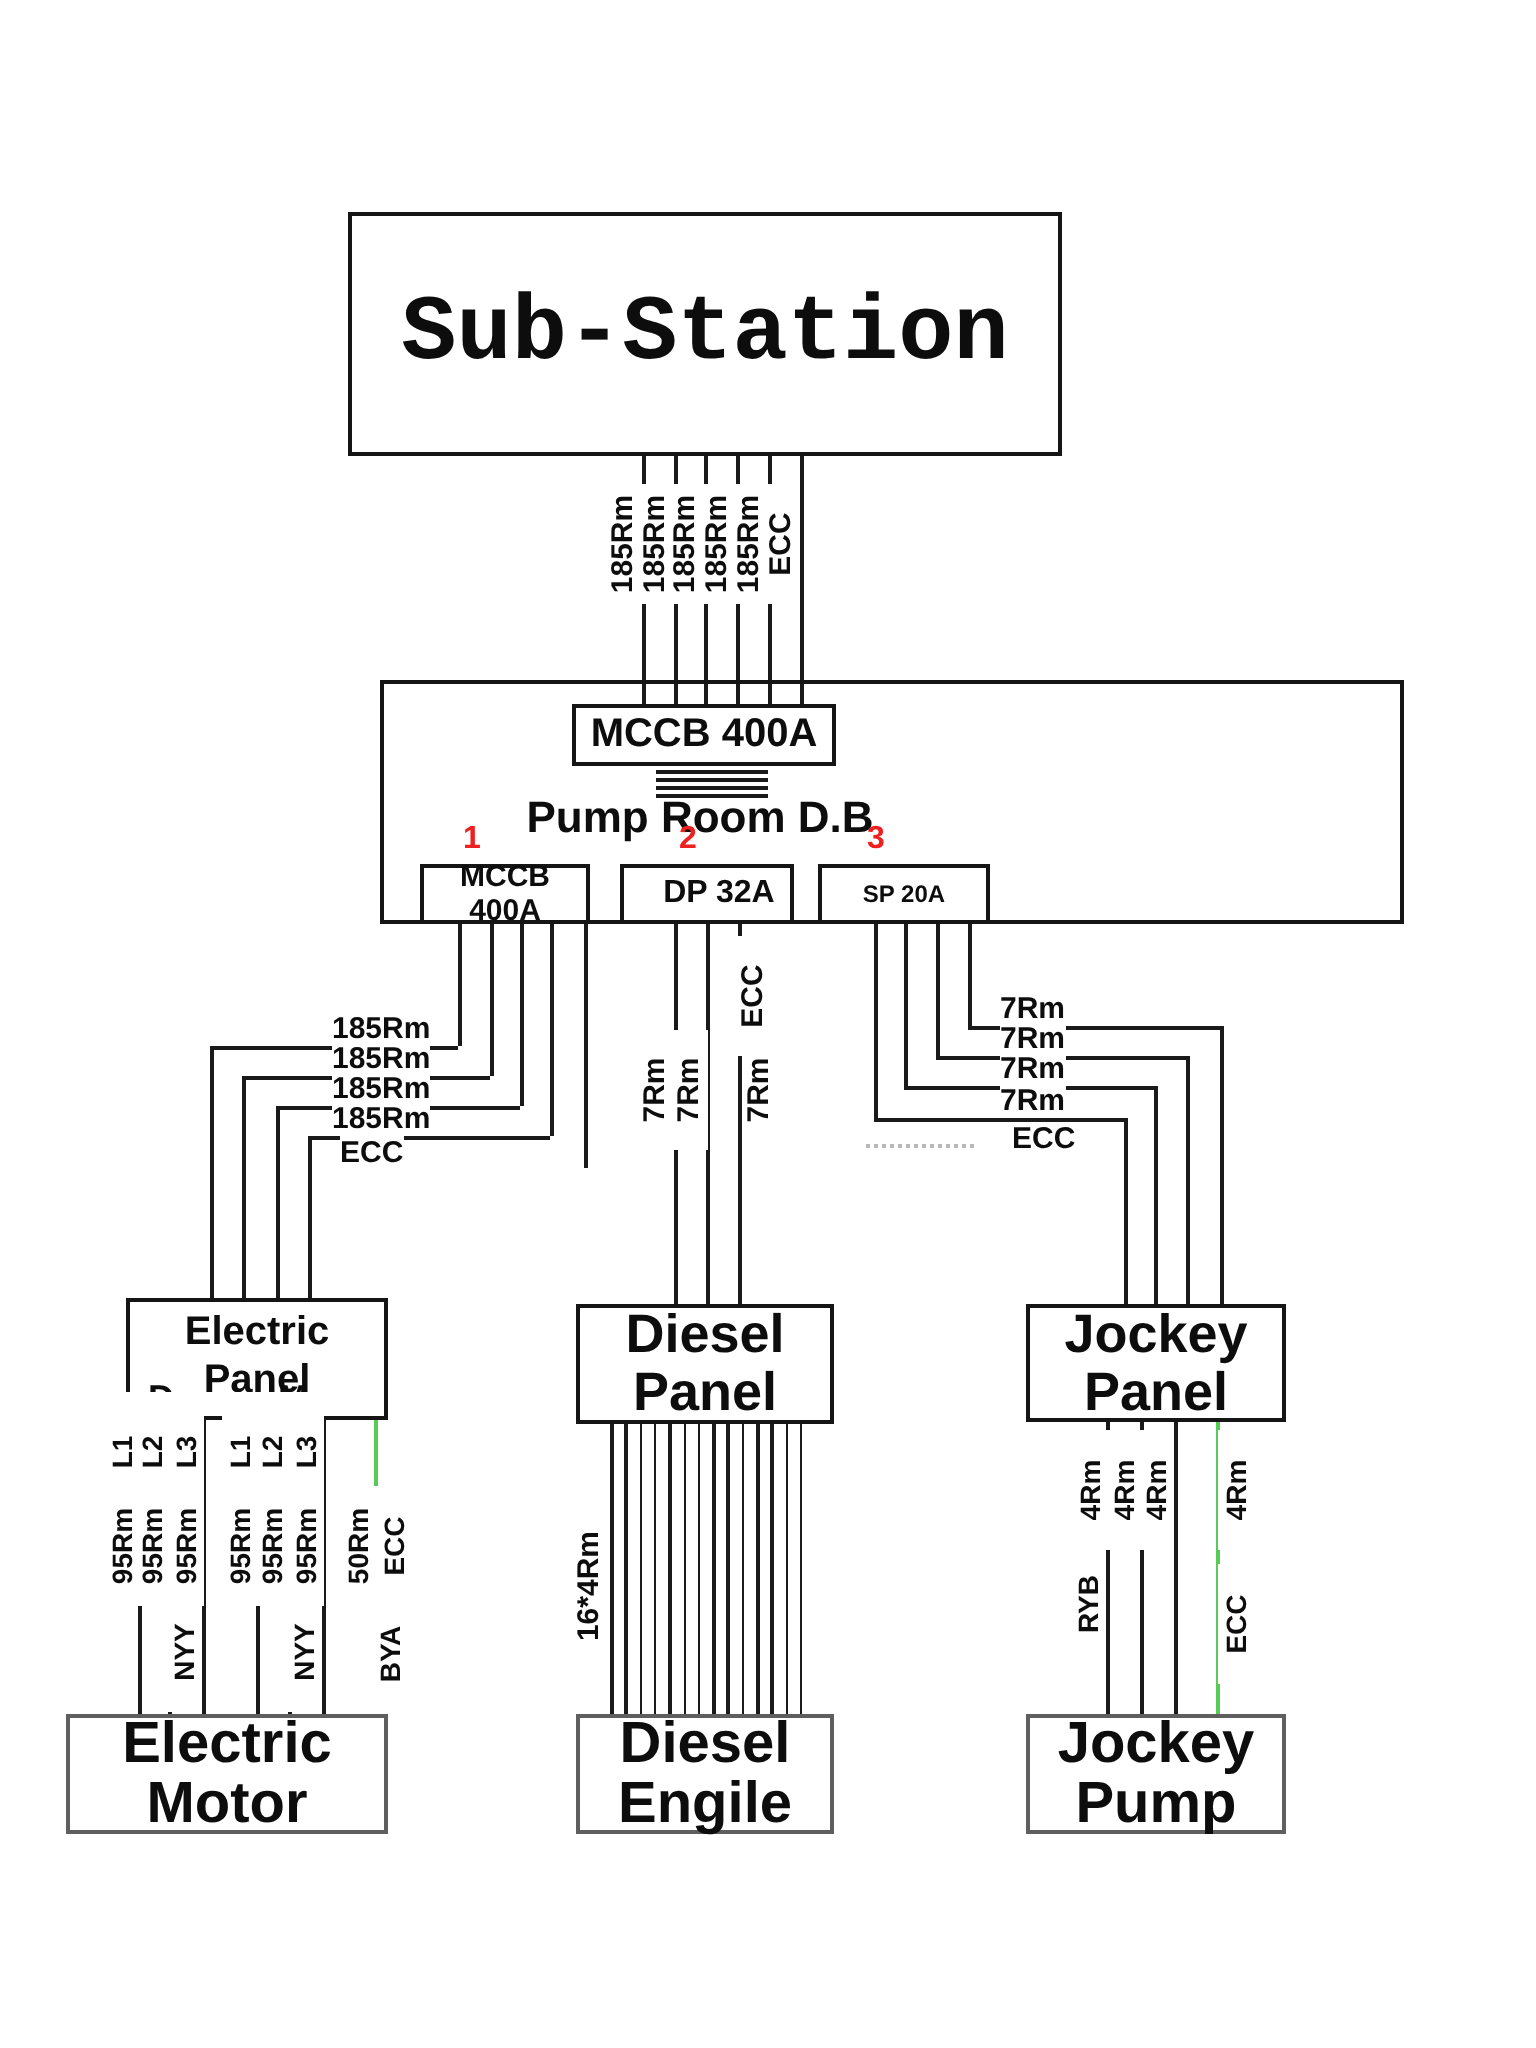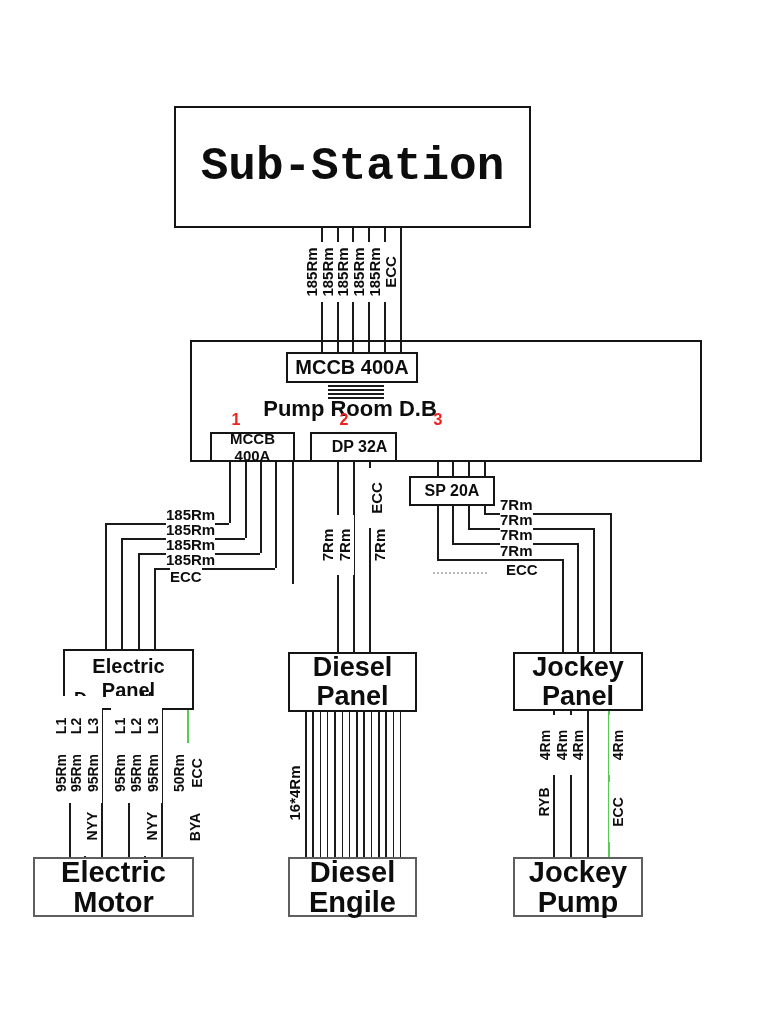--- a/index.html
+++ b/index.html
@@ -121,21 +121,21 @@
   <div class="rednum" style="left: 228px; top: 411px; color: rgb(238, 32, 32);">1</div>
   <div class="rednum" style="left: 336px; top: 411px; color: rgb(238, 32, 32);">2</div>
   <div class="rednum" style="left: 430px; top: 411px; color: rgb(238, 32, 32);">3</div>
 
   <div class="box bkr" style="left:210px;top:432px;width:85px;height:30px;background:#fff;">
     <span>MCCB 400A</span>
   </div>
   <div class="box bkr" style="left:310px;top:432px;width:87px;height:30px;background:#fff;font-size:16px;padding-left:12px;">
     <span>DP 32A</span>
   </div>
-  <div class="box bkr" style="left:409px;top:432px;width:86px;height:30px;background:#fff;font-size:16px;margin-top:44px;">
+  <div class="box bkr" style="left:409px;top:432px;width:86px;height:30px;background:#fff;font-size:12px;">
     <span>SP 20A</span>
   </div>
 
   <div class="box panel-sm" style="left:63px;top:649px;width:131px;height:61px;justify-content:center;">
     <span>Electric
 Panel</span>
   </div>
   <div class="dm" style="left:74px;top:689px;">D</div>
   <div class="dm" style="left:139px;top:689px;">M</div>
 

